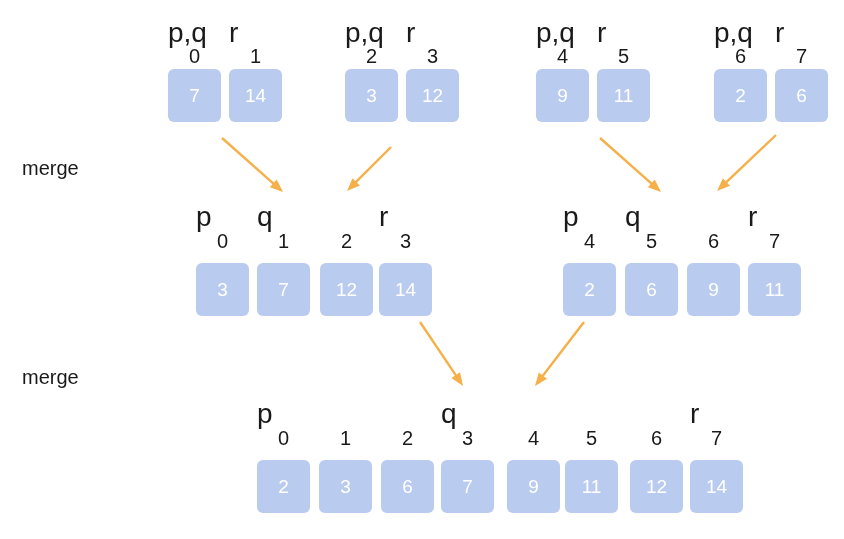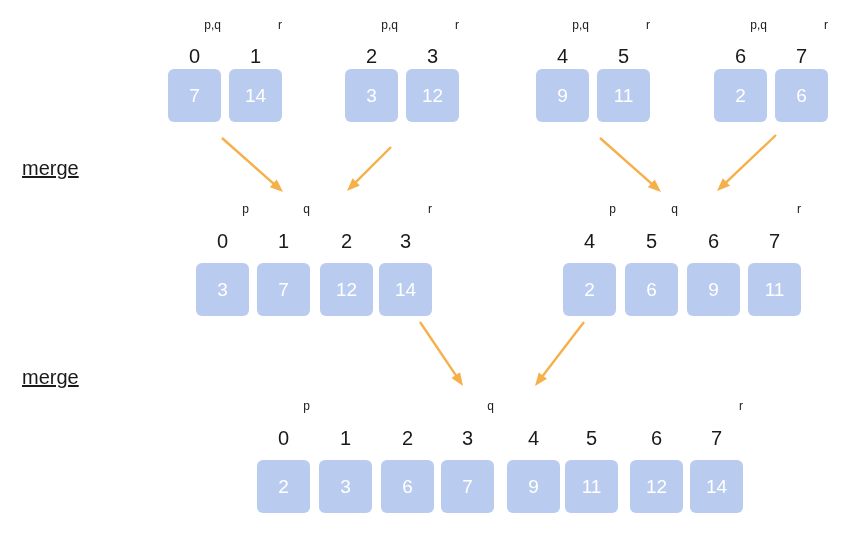--- a/index.html
+++ b/index.html
@@ -40,33 +40,32 @@
   .idx-label {
     position: absolute;
     text-align: center;
     font-size: 20px;
     color: #1a1a1a;
     line-height: 1;
     white-space: nowrap;
   }
   .ptr-label {
     position: absolute;
-    text-align: right;
-    font-size: 12px;
+    text-align: left;
+    font-size: 28px;
     color: #1a1a1a;
     line-height: 1;
     white-space: nowrap;
   }
   .merge-label {
     position: absolute;
     font-size: 20px;
     color: #1a1a1a;
     line-height: 1;
     white-space: nowrap;
-    text-decoration: underline;
   }
   #arrow-layer {
     position: absolute;
     left: 0;
     top: 0;
     width: 844px;
     height: 539px;
     pointer-events: none;
   }
 </style>

